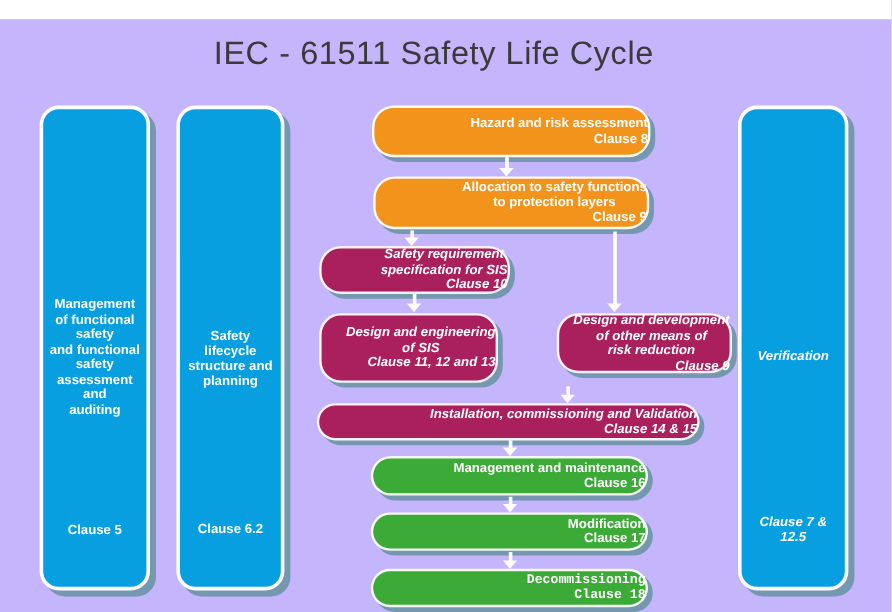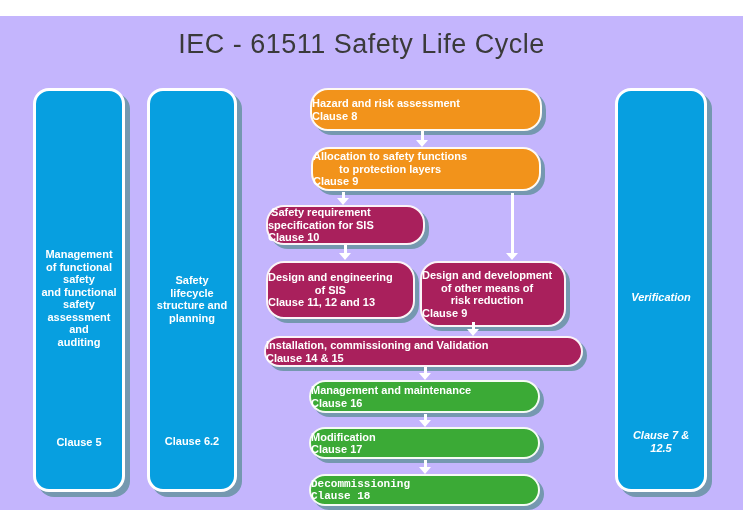--- a/index.html
+++ b/index.html
@@ -26,33 +26,33 @@
   .col-text {
     position:absolute; left:-3px; right:-3px; text-align:center;
     color:#ffffff; font-weight:bold; font-size:11px; line-height:12.5px;
     white-space:pre-line;
   }
   
   .box {
     position:absolute; box-sizing:border-box;
     border:2px solid rgba(255,255,255,0.95); border-radius:18px;
     box-shadow:4px 4px 0 #7598b0;
-    display:flex; flex-direction:column; justify-content:center; align-items:flex-start;
+    display:flex; flex-direction:column; justify-content:center; align-items:flex-end;
     text-align:center; color:#ffffff; font-weight:bold;
     font-size:11px; line-height:12.5px;
   }
   .box .lines, .box .clause { white-space:pre-line; }
   .orange  { background:#f2931b; }
-  .magenta { background:#a9205c; }
+  .magenta { background:#a9205c;font-style:italic; }
   .green   { background:#3baa36; }
   .b-hazard        { left:310px; top:72px;  width:232px; height:43px; }
   .b-allocation    { left:311px; top:131px; width:230px; height:44px; }
   .b-safetyreq     { left:266px; top:189px; width:159px; height:40px; }
   .b-designeng     { left:266px; top:245px; width:149px; height:58px; }
-  .b-designdev     { left:420px; top:245px; width:146px; height:66px; }
+  .b-designdev     { left:464px; top:245px; width:146px; height:50px; }
   .b-installation  { left:264px; top:320px; width:319px; height:31px; }
   .b-operation     { left:309px; top:364px; width:231px; height:33px; }
   .b-modification  { left:309px; top:411px; width:231px; height:32px; }
   .b-decommission  { left:309px; top:458px; width:231px; height:32px;font-family:Liberation Mono, monospace; }
   
   .arrow { position:absolute; width:12px; }
   .arrow .stem {
     position:absolute; top:0; bottom:6px; left:50%;
     width:3px; margin-left:-1.5px; background:#ffffff;
   }

